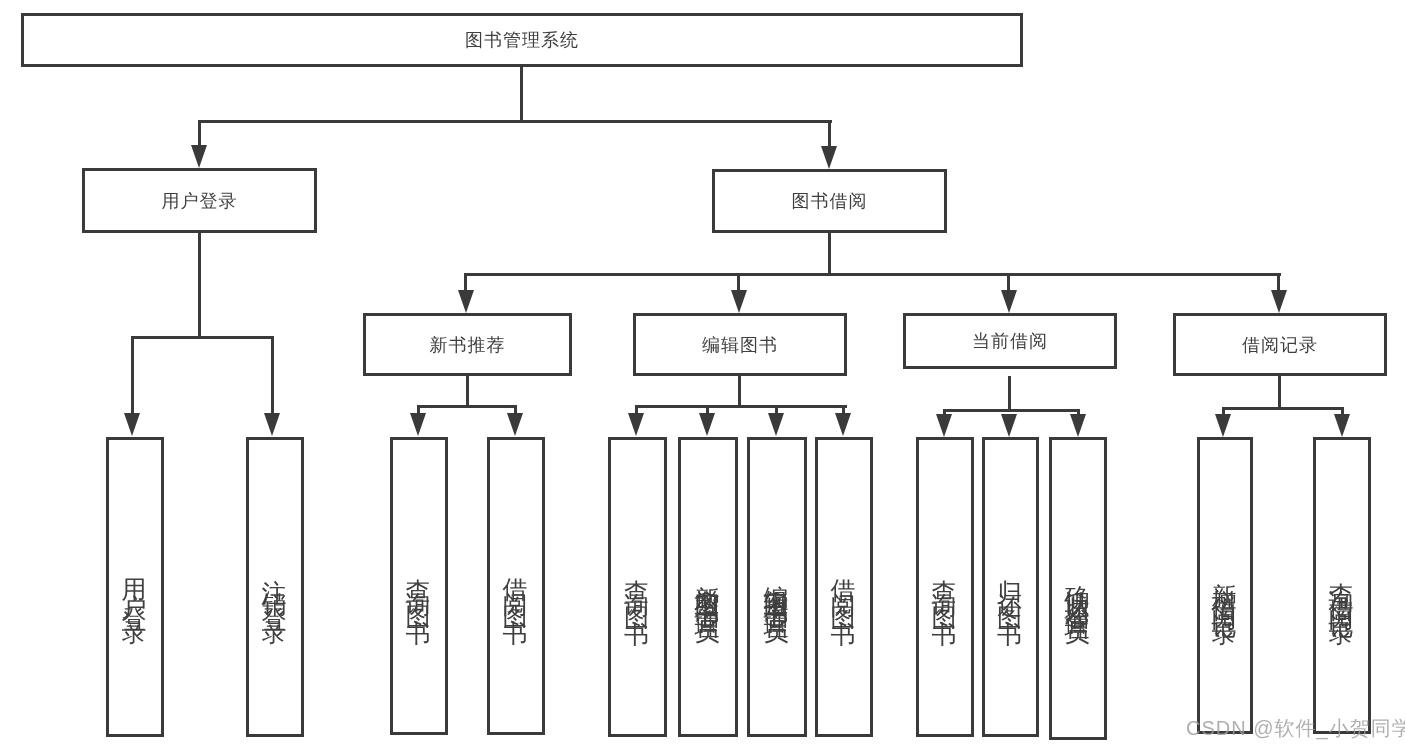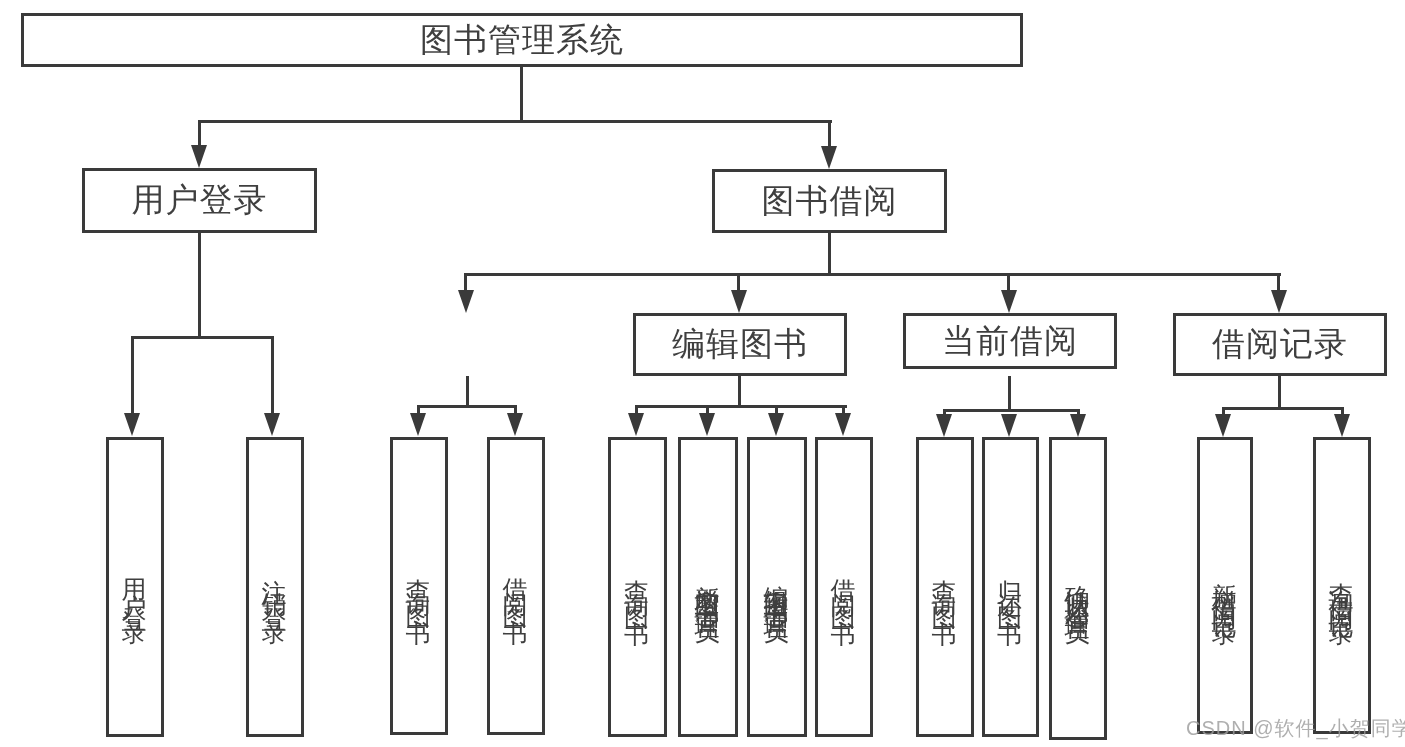--- a/index.html
+++ b/index.html
@@ -21,21 +21,21 @@
   }
   
   .hbox{
     position:absolute;
     border:3px solid var(--line);
     background:#fff;
     display:flex;
     align-items:center;
     justify-content:center;
     color:var(--text);
-    font-size:33px;
+    font-size:18px;
     letter-spacing:1px;
     z-index:2;
   }
   
   .vbox{
     position:absolute;
     border:3px solid var(--line);
     background:#fff;
     display:flex;
     align-items:center;
@@ -88,20 +88,23 @@
   </div>
 
   <div class="hbox" style="left:82px;top:168px;width:235px;height:65px;">
     <span>用户登录</span>
   </div>
 
   <div class="hbox" style="left:712px;top:169px;width:235px;height:64px;">
     <span>图书借阅</span>
   </div>
 
+  <div class="hbox" style="left:363px;top:313px;width:209px;height:63px;">
+    <span>新书推荐</span>
+  </div>
 
   <div class="hbox" style="left:633px;top:313px;width:214px;height:63px;">
     <span>编辑图书</span>
   </div>
 
   <div class="hbox" style="left:903px;top:313px;width:214px;height:56px;font-family:Liberation Serif, serif;">
     <span>当前借阅</span>
   </div>
 
   <div class="hbox" style="left:1173px;top:313px;width:214px;height:63px;">

